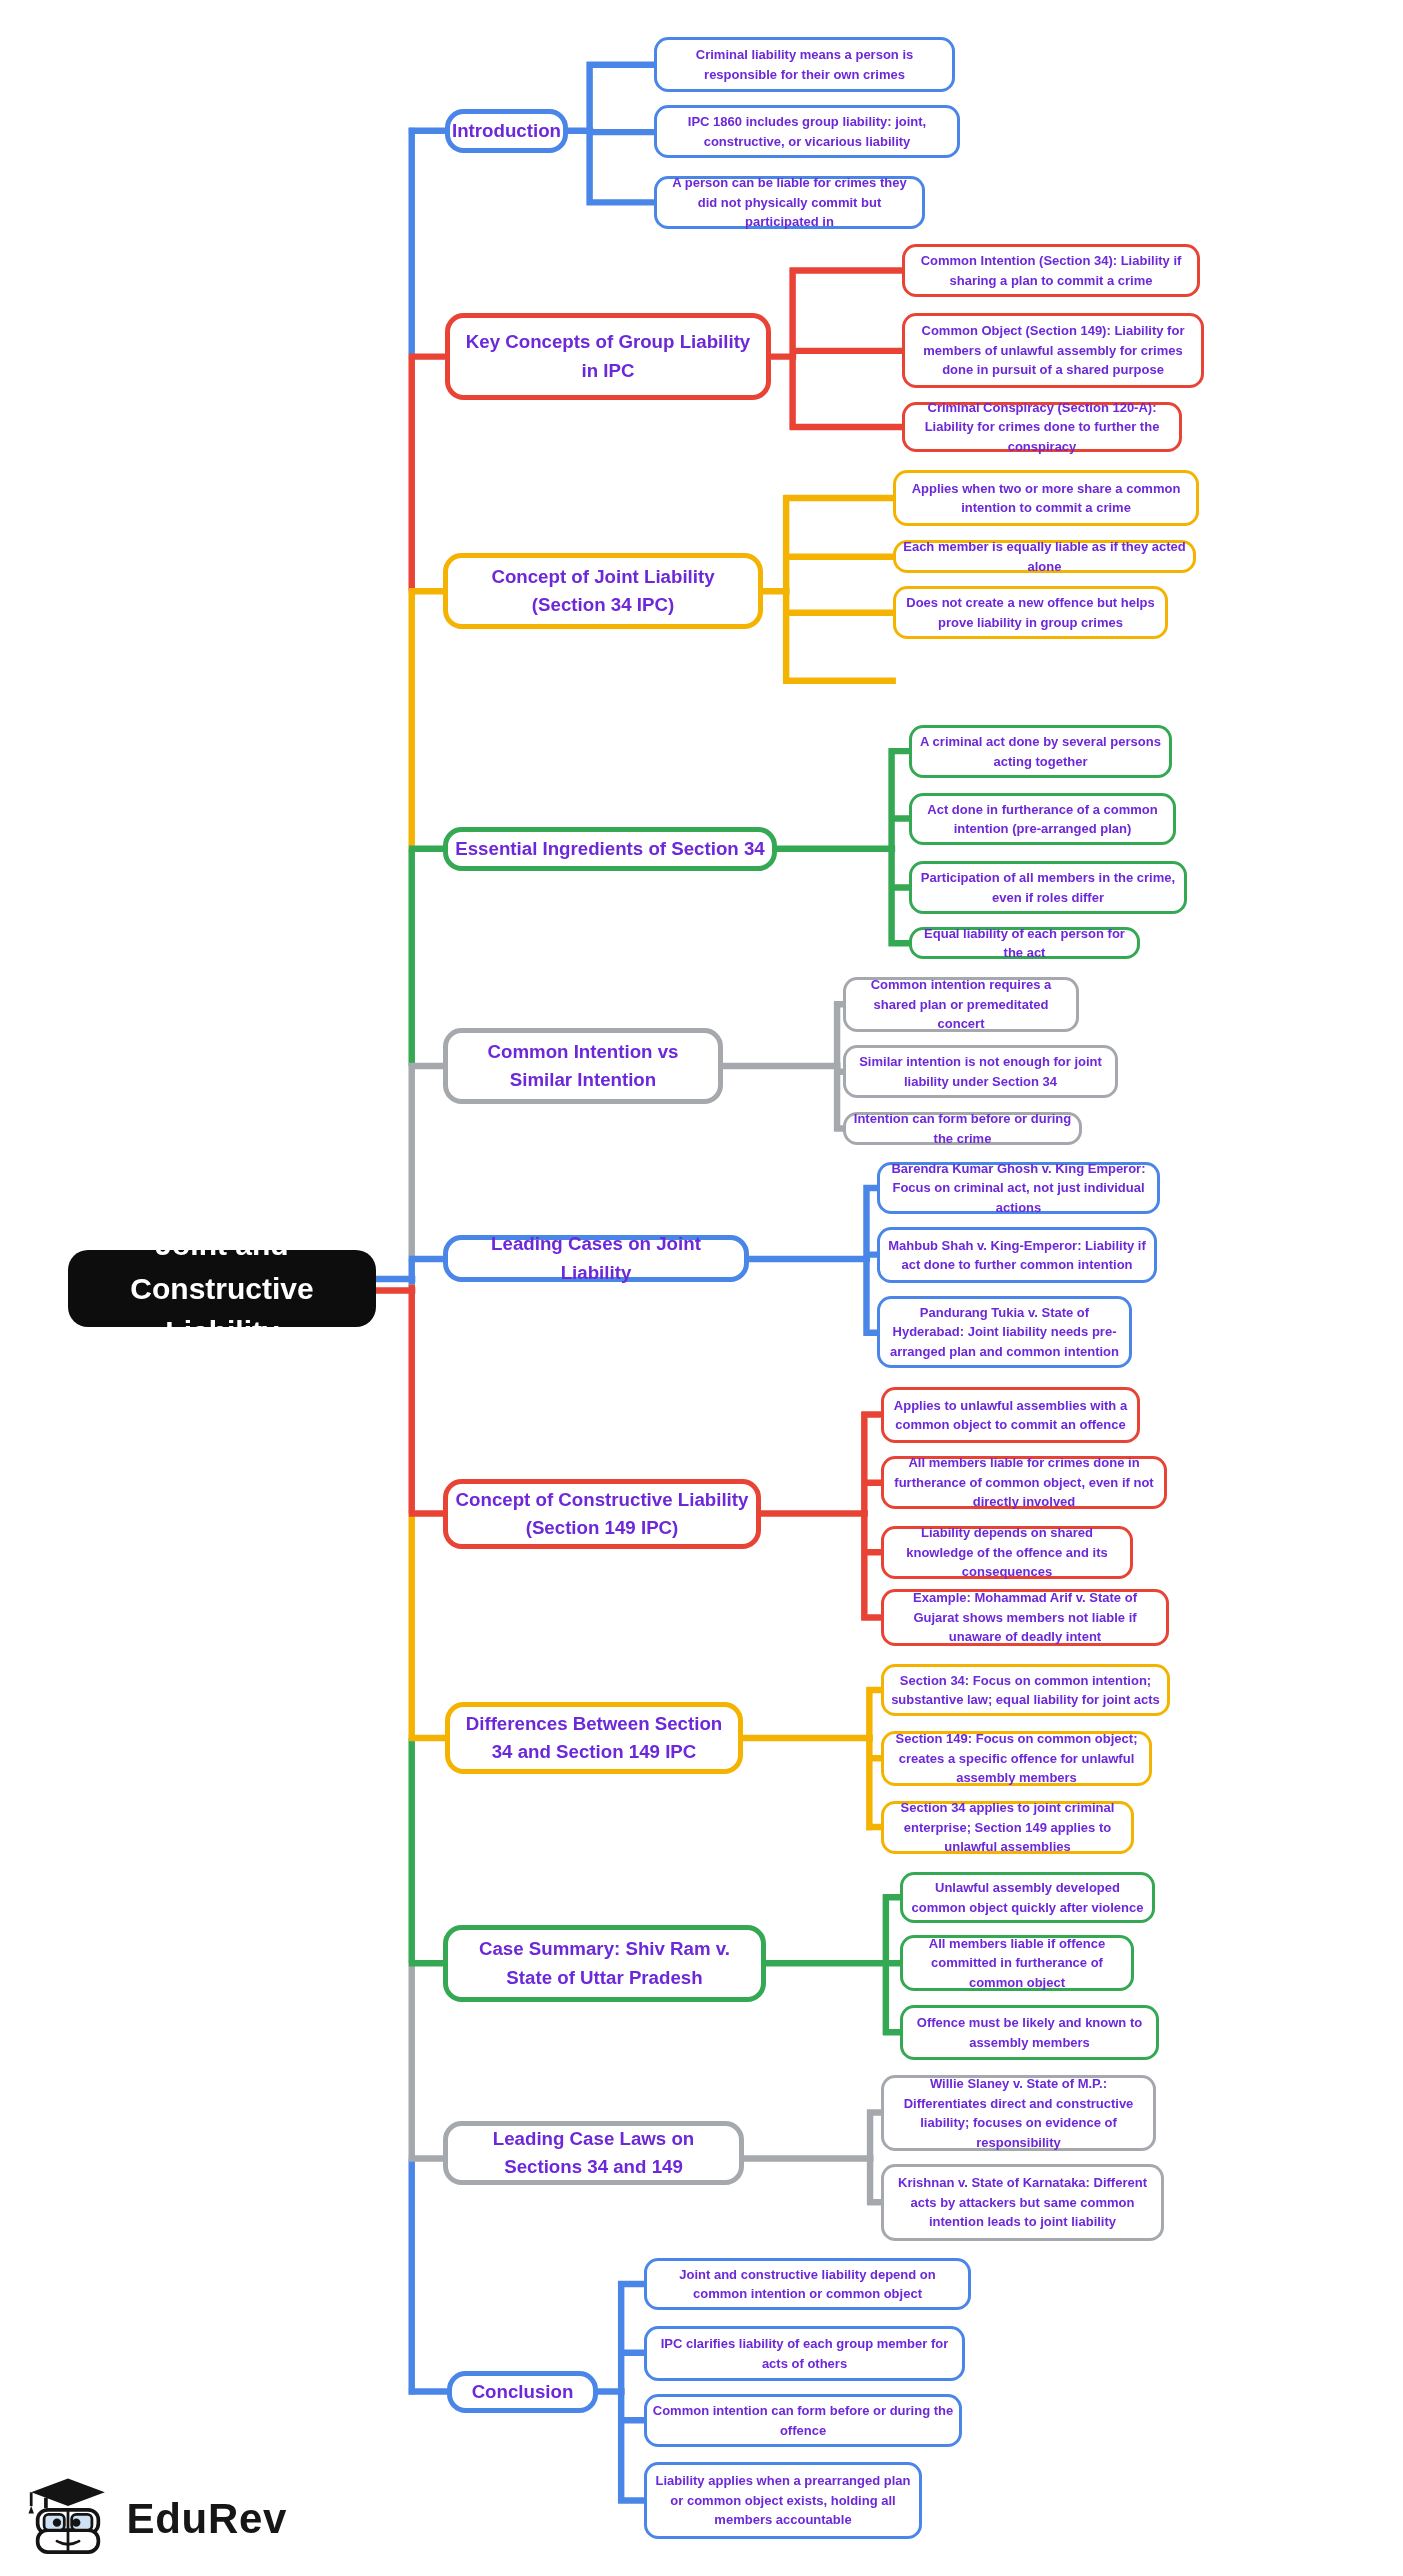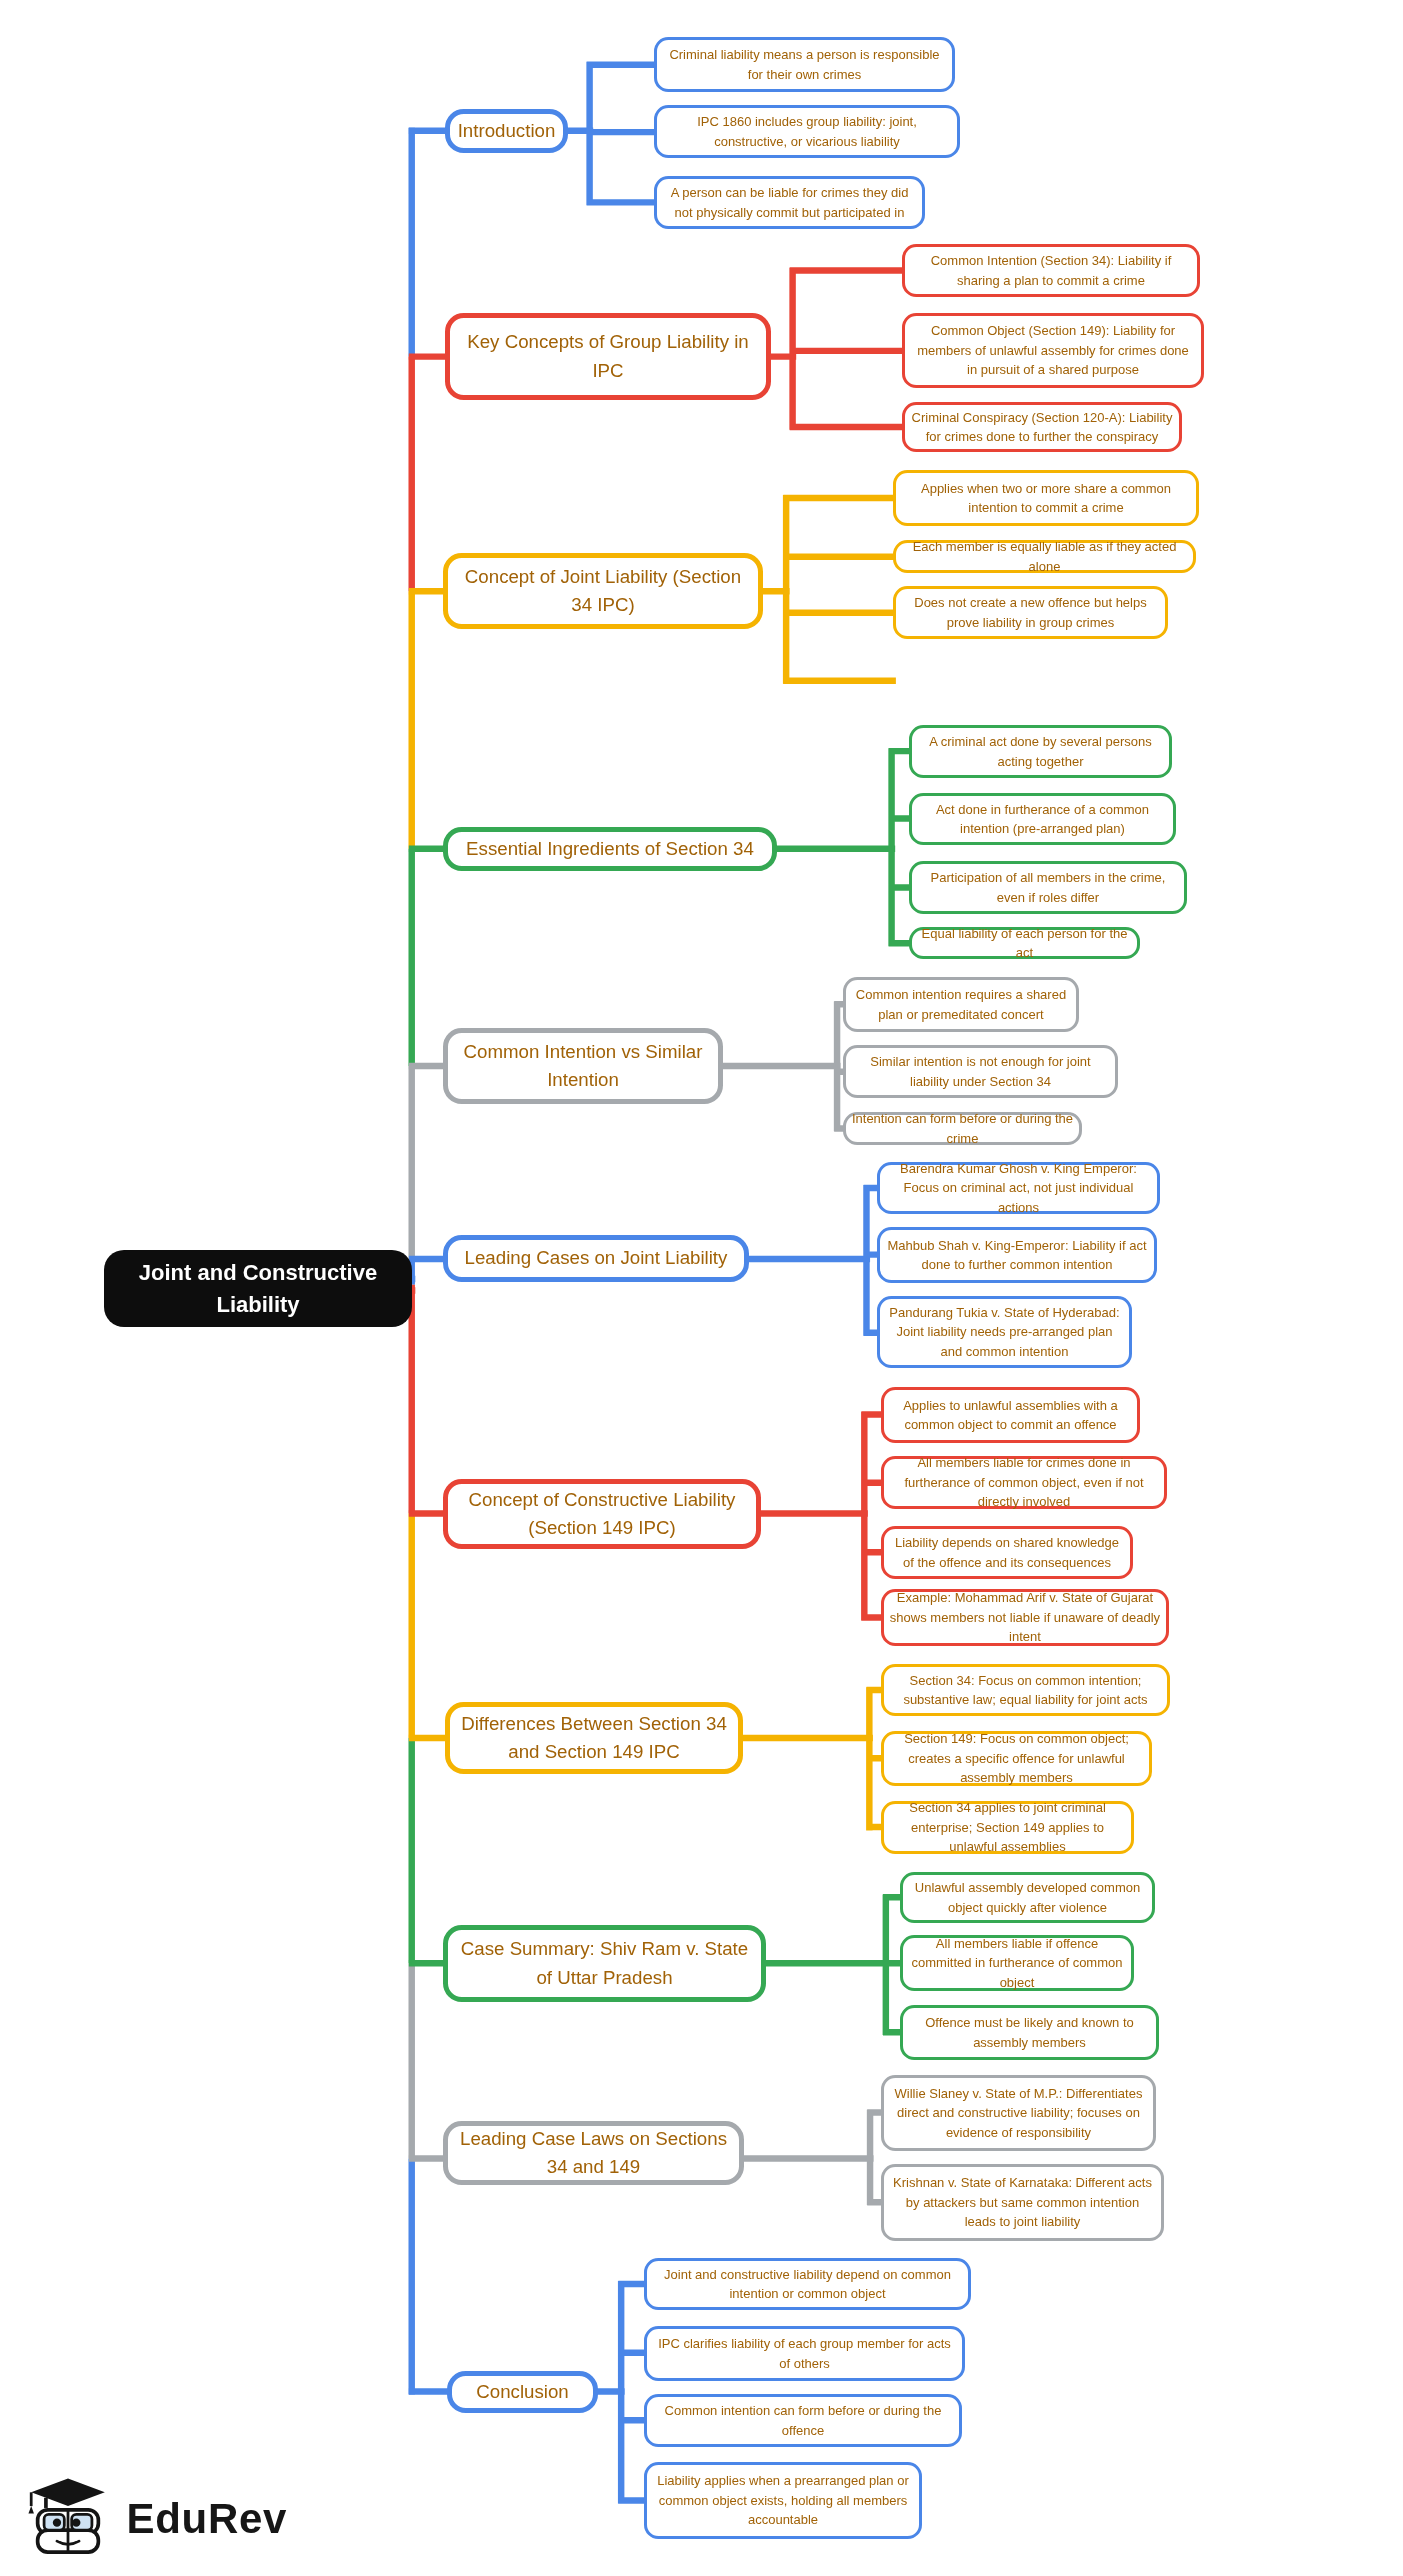--- a/index.html
+++ b/index.html
@@ -1,25 +1,25 @@
 <!DOCTYPE html>
 <html style="font-size:11.5px"><head>
 <meta charset="utf-8">
 <style>
   html,body{margin:0;padding:0;background:#fff;}
   #canvas{position:relative;width:1403px;height:2576px;background:#ffffff;overflow:hidden;
           font-family:"Liberation Sans", sans-serif;}
   #wires{position:absolute;left:0;top:0;width:1403px;height:2576px;}
   #wires path{fill:none;stroke-width:9px;}
-  .node{position:absolute;box-sizing:border-box;background:#fff;color:#a16207;
-        display:flex;align-items:center;justify-content:center;text-align:center;}
+  .node{position:absolute;box-sizing:border-box;background:#fff;color:#6d28d9;
+        display:flex;align-items:center;justify-content:center;text-align:center;font-weight:bold;}
   .lbl{border:5px solid #701a75;border-radius:18.7px;font-size:18.7px;line-height:1.5;padding:1.4px 7.2px;}
   .leaf{border:3.6px solid #888;border-radius:14.3px;font-size:13px;line-height:1.5;padding:1.4px 5.7px;}
-  .root{border-radius:20px;color:#fff;font-weight:bold;font-size:22px;line-height:1.45;
-        padding:1.4px 7.2px;margin-left:36px;}
+  .root{border-radius:20px;color:#fff;font-weight:bold;font-size:30px;line-height:1.45;
+        padding:1.4px 7.2px;}
   #brand{position:absolute;left:21.5px;top:2473px;display:flex;align-items:center;gap:13px;}
   #brand .brand-text{font-size:42px;font-weight:bold;color:#161616;letter-spacing:0.7px;}
 </style>
 </head>
 <body>
 
 <div id="canvas">
 
   <svg id="wires" viewBox="0 0 1956 3591" xmlns="http://www.w3.org/2000/svg">
 

